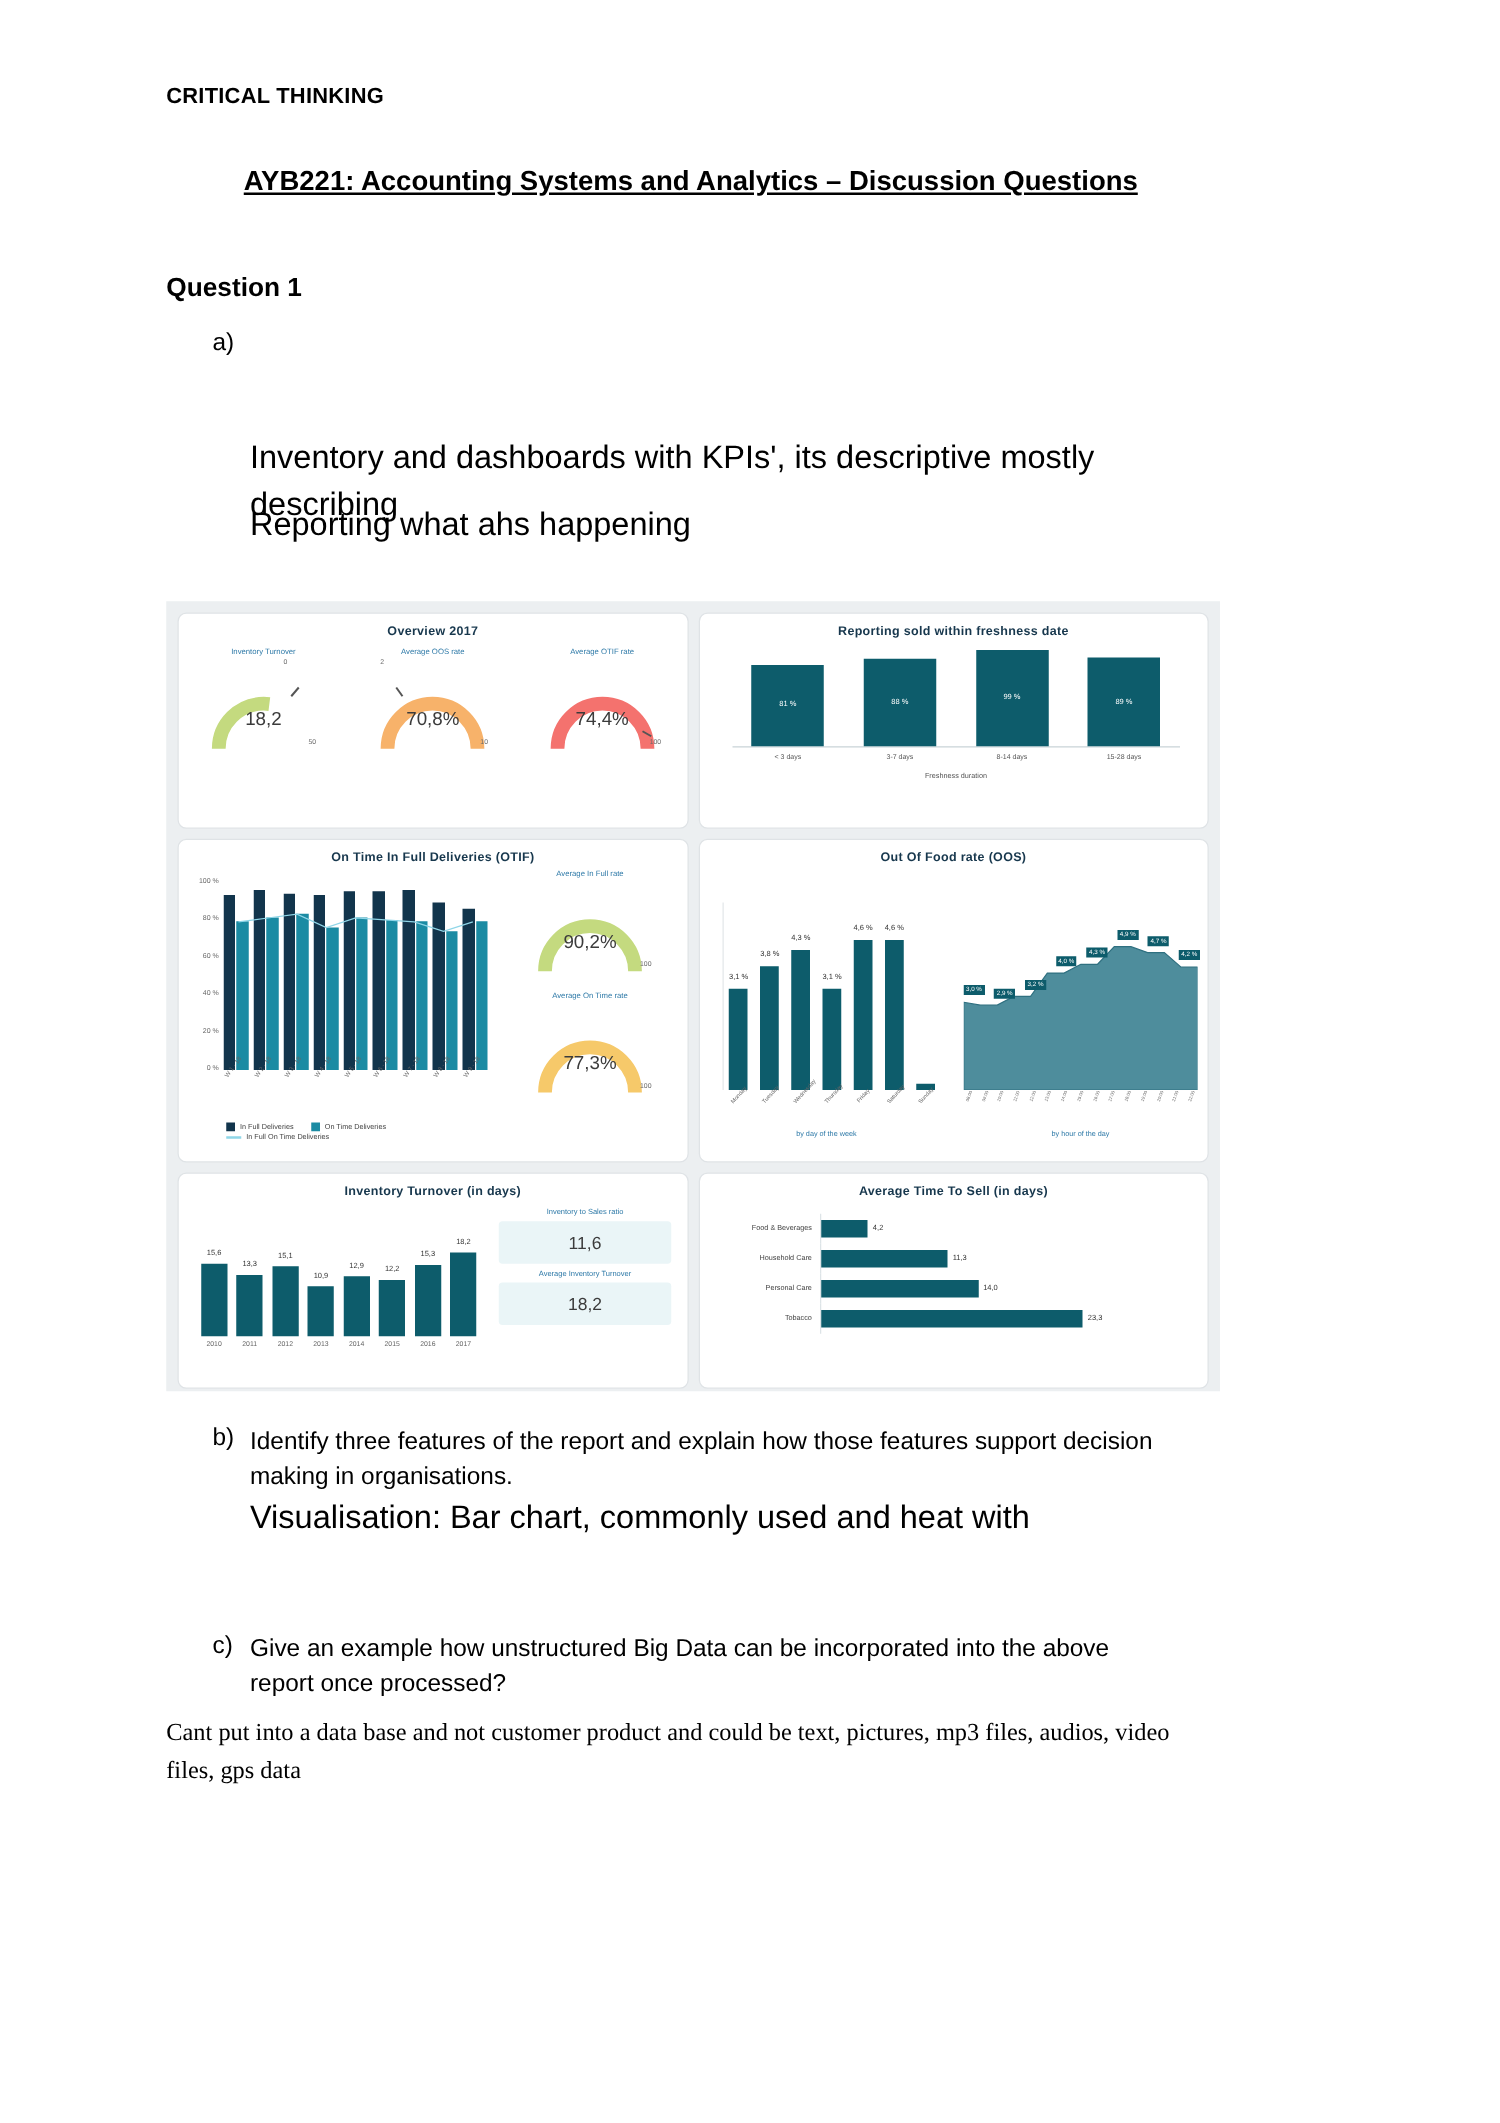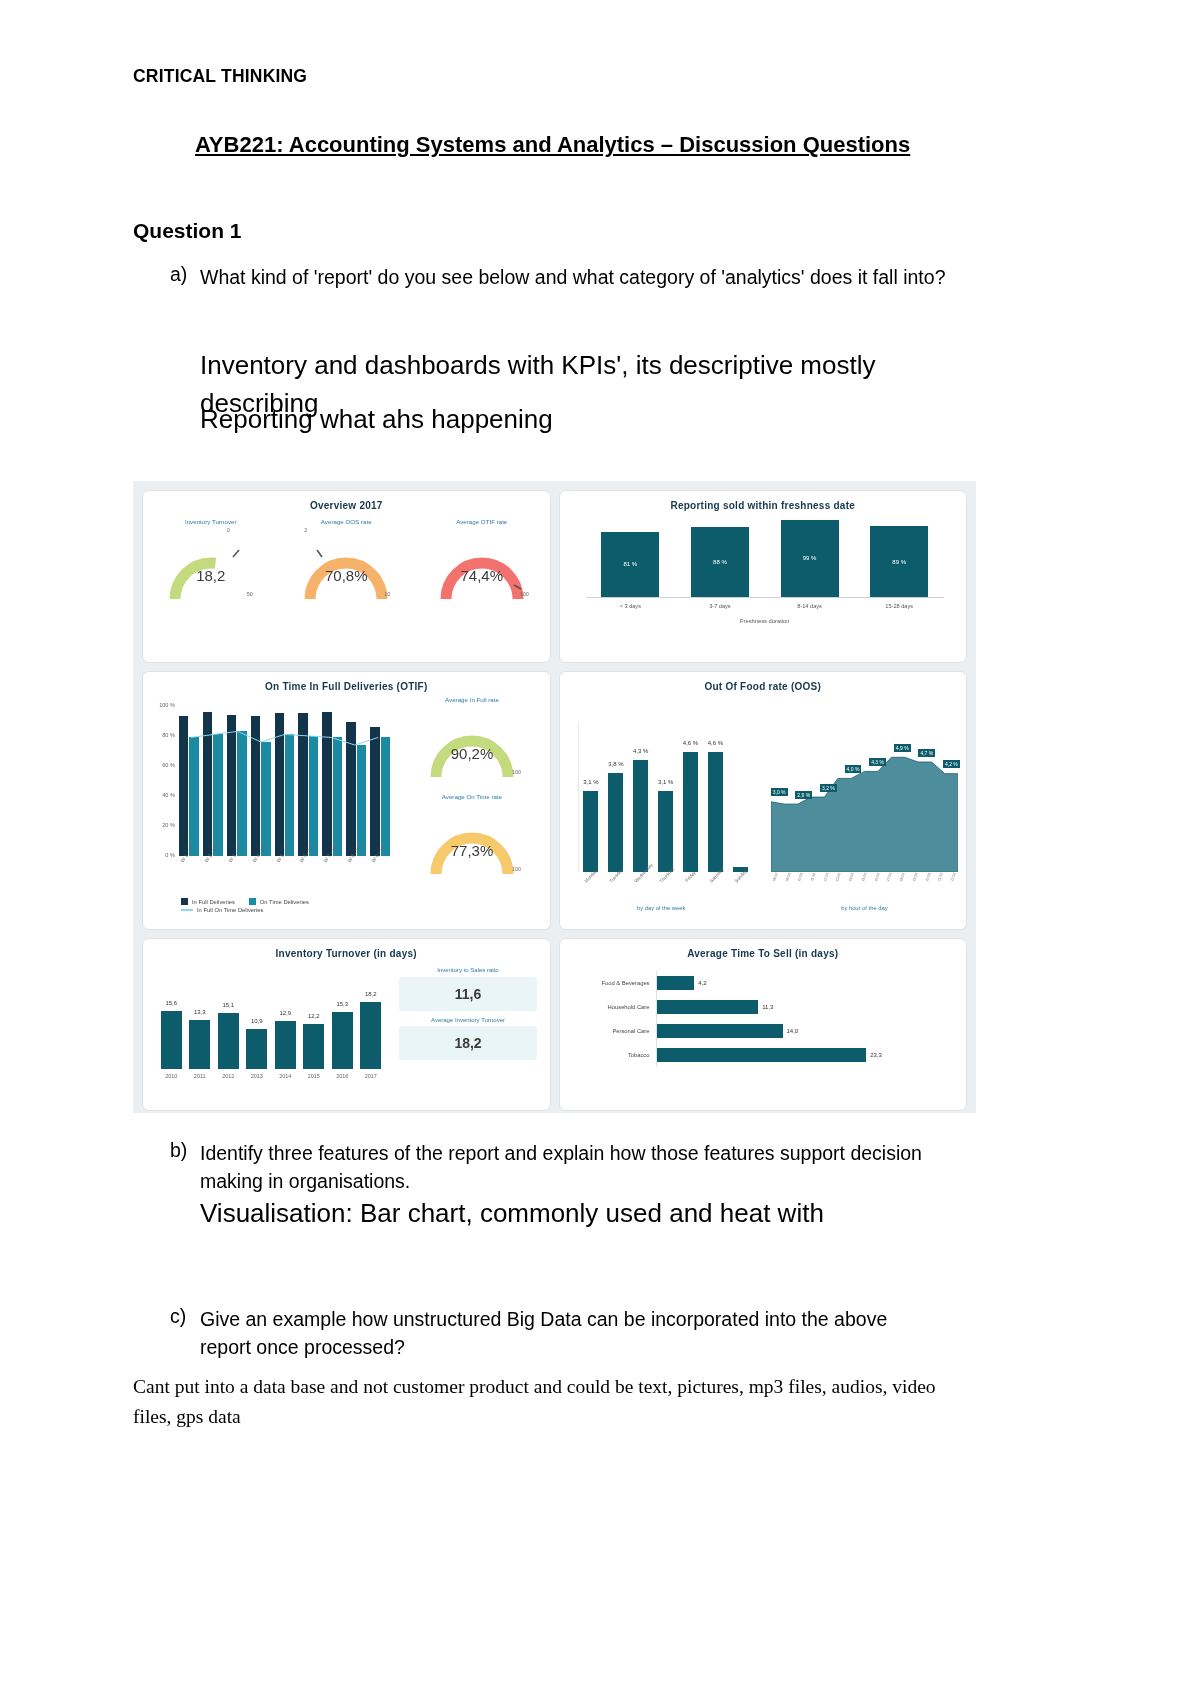--- a/index.html
+++ b/index.html
@@ -147,21 +147,21 @@
   .inv-chart { width:252px; position:relative; padding:10px 0 0 0; }
   .inv-bars { display:flex; align-items:flex-end; justify-content:space-around;
               height:86px; margin:14px 10px 0 14px; }
   .inv-bar { width:21px; background:#0d5c6b; position:relative; }
   .inv-bar b { position:absolute; top:-11px; left:50%; transform:translateX(-50%);
                font-size:6px; color:#333; font-weight:400; }
   .inv-years { display:flex; justify-content:space-around; margin:4px 10px 0 14px; }
   .inv-years span { width:21px; text-align:center; font-size:5.5px; color:#666; }
   .inv-kpis { width:152px; padding:8px 10px 0 4px; }
   .kpi-card { background:#eaf5f7; border-radius:3px; text-align:center;
-              padding:9px 14px; margin-bottom:6px;font-weight:bold; }
+              padding:9px 14px; margin-bottom:6px; }
   .kpi-card .v { font-size:14px; color:#3b3b3b; }
   .kpi-lab { text-align:center; color:#2f7aa8; font-size:6px; margin-bottom:2px; line-height:1.25; }
 
   
   .tts-body { padding:12px 14px 0 14px; }
   .tts-row { display:flex; align-items:center; height:24px; }
   .tts-name { width:82px; text-align:right; padding-right:6px;
               font-size:5.8px; color:#444; }
   .tts-track { flex:1; border-left:1px solid #dde4e7; display:flex;
                align-items:center; height:100%; }
@@ -171,21 +171,20 @@
 </head>
 <body>
 
 <div class="page">
 
   <div class="doc-header">CRITICAL THINKING</div>
   <div class="doc-title">AYB221: Accounting Systems and Analytics – Discussion Questions</div>
   <div class="q-heading">Question 1</div>
 
   <div class="q-marker" style="left:170px; top:263px;">a)</div>
-  <div class="q-item" style="left:200px; top:263px; width:775px;">What kind of 'report' do you see below and what category of 'analytics' does it fall into?</div>
   <div class="qa-text" style="top:347px; width:760px;">Inventory and dashboards with KPIs', its descriptive mostly describing</div>
   <div class="qa-text" style="top:401px; width:760px;">Reporting what ahs happening</div>
 
   <div class="dashboard">
 
     <div class="dash-row r1">
 
       <div class="panel panel-left">
         <div class="panel-title">Overview 2017</div>
         <div class="gauge-row">

